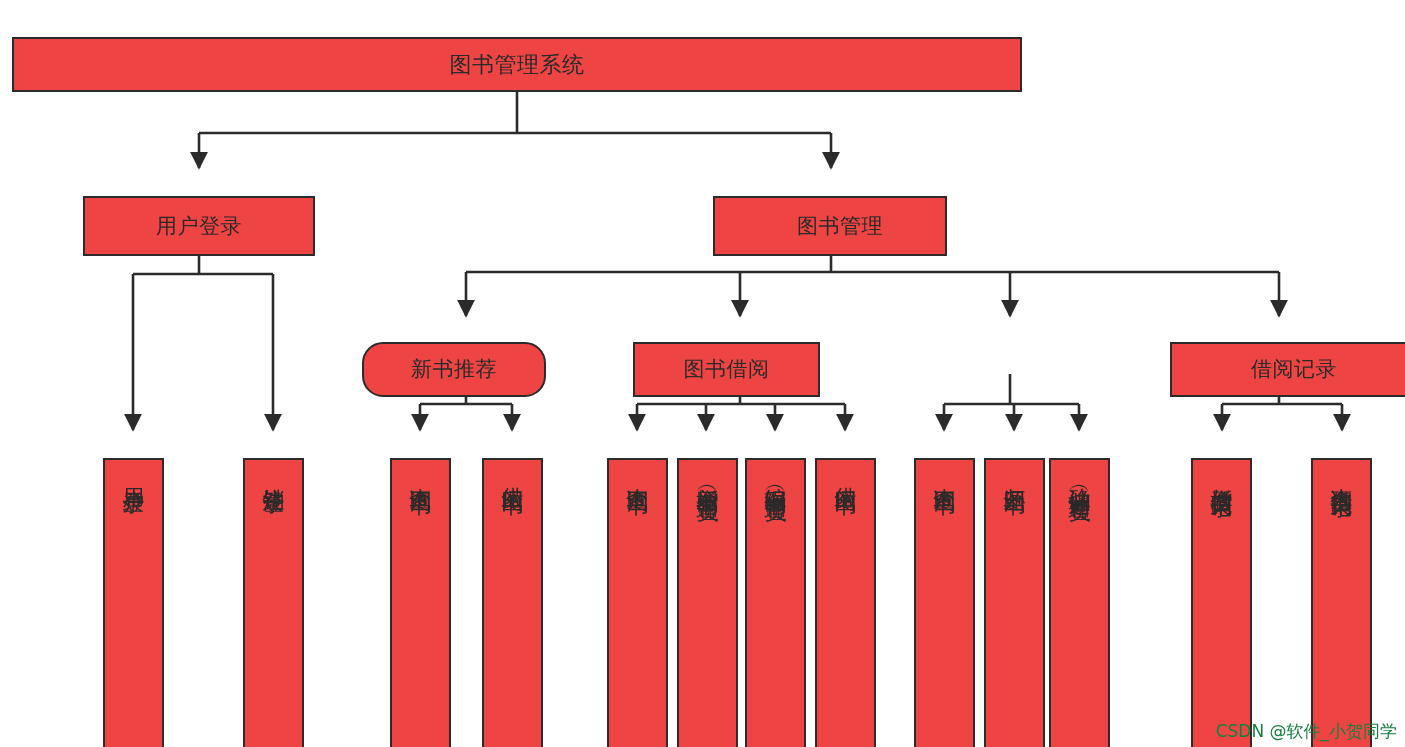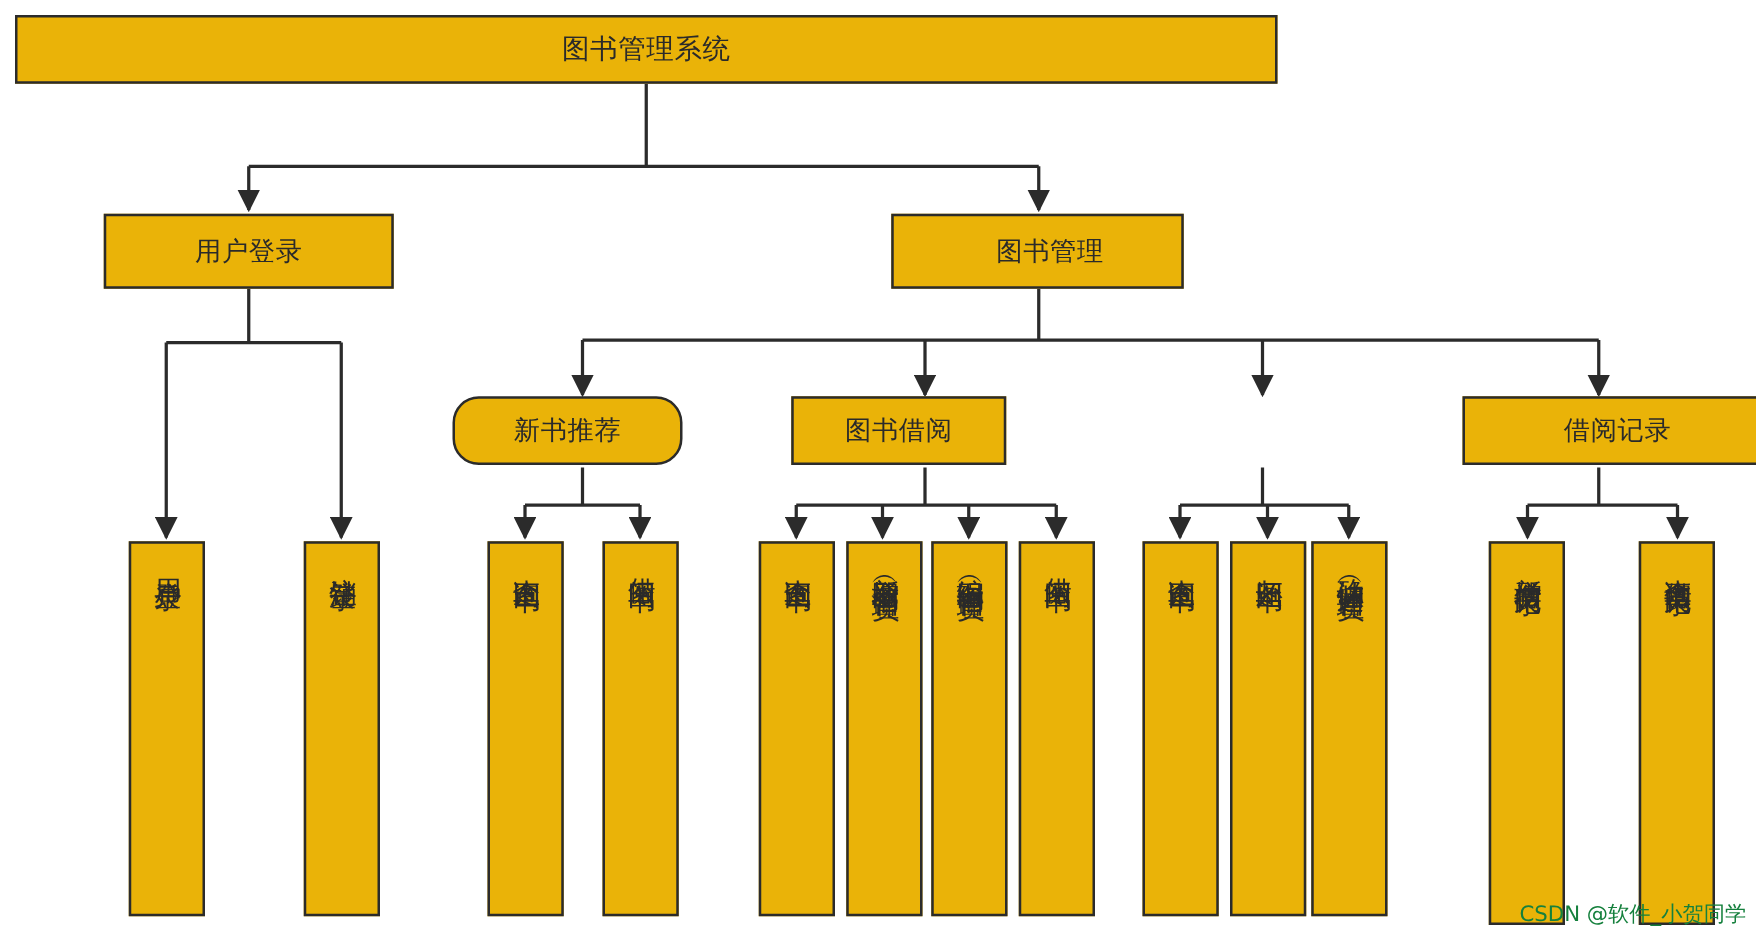--- a/index.html
+++ b/index.html
@@ -7,28 +7,29 @@
   body{
     font-family:"DejaVu Sans","Liberation Sans",sans-serif;
     width:1405px;height:747px;overflow:hidden;
   }
   #stage{position:relative;width:1405px;height:747px;background:#fff;}
   svg#edges{position:absolute;left:0;top:0;width:1405px;height:747px;pointer-events:none;}
 
   .node{
     position:absolute;
     box-sizing:border-box;
-    background:#eab308;
+    background:#ef4444;
     border:2px solid #2b2b2b;
     display:flex;
     align-items:center;
     justify-content:center;
     color:#2a2a2a;
     line-height:1.18;
     letter-spacing:.5px;
+    margin-top:25px;
   }
   .node.h{           
     font-size:21px;
   }
   .node.root{font-size:22px;}
   .node.v{           
     writing-mode:vertical-rl;
     text-orientation:upright;
     font-size:22px;
     justify-content:flex-start;
@@ -99,21 +100,21 @@
       <path d="M 1342 404 L 1342 430" marker-end="url(#arrow)"></path>
     </g>
   </svg>
 
   <div class="node h root" style="left:12px;top:12px;width:1010px;height:55px;">图书管理系统</div>
 
   <div class="node h" style="left:83px;top:171px;width:232px;height:60px;">用户登录</div>
   <div class="node h" style="left:713px;top:171px;width:234px;height:60px;padding-left:20px;">图书管理</div>
 
   <div class="node h" style="left:362px;top:317px;width:184px;height:55px;border-radius:21px;">新书推荐</div>
-  <div class="node h" style="left:633px;top:317px;width:172px;height:55px;">图书借阅</div>
+  <div class="node h" style="left:633px;top:317px;width:187px;height:55px;">图书借阅</div>
   <div class="node h" style="left:1170px;top:317px;width:248px;height:55px;">借阅记录</div>
 
   <div class="node v" style="left:103px;top:433px;width:61px;height:300px;">用户登录</div>
   <div class="node v" style="left:243px;top:433px;width:61px;height:300px;">注销登录</div>
 
   <div class="node v" style="left:390px;top:433px;width:61px;height:300px;">查询图书</div>
   <div class="node v" style="left:482px;top:433px;width:61px;height:300px;">借阅图书</div>
 
   <div class="node v" style="left:607px;top:433px;width:61px;height:300px;">查询图书</div>
   <div class="node v" style="left:677px;top:433px;width:61px;height:300px;">新增图书（管理员）</div>

